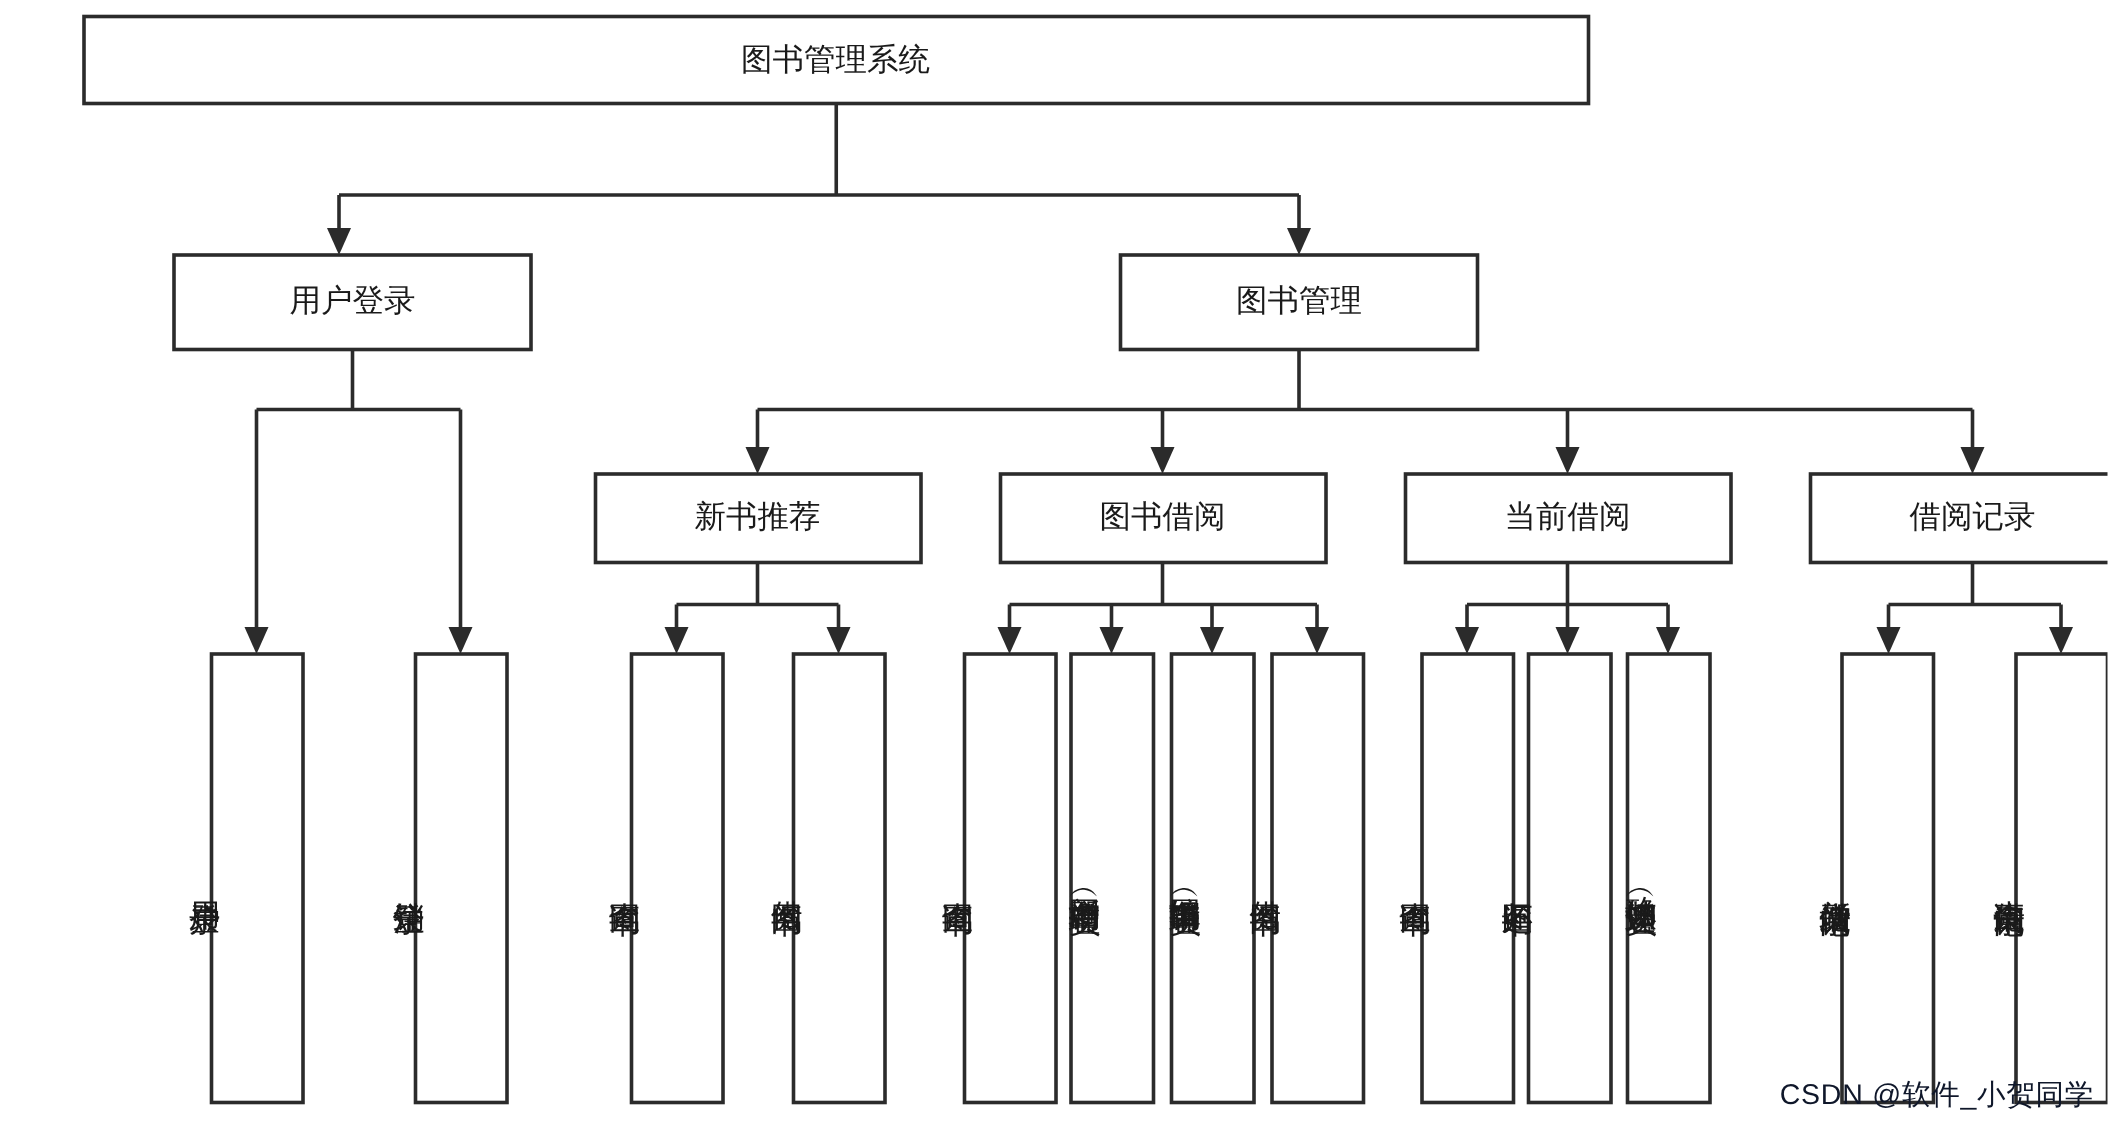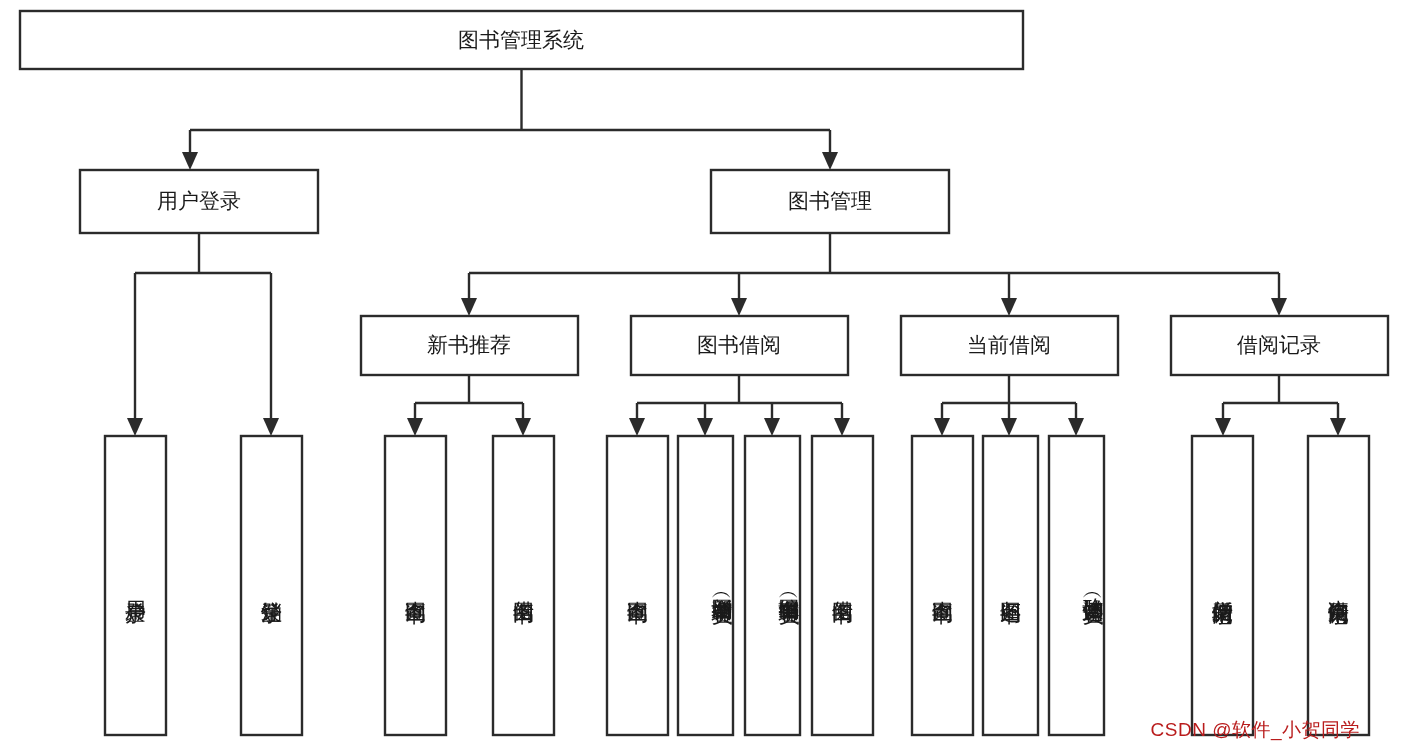--- a/index.html
+++ b/index.html
@@ -13,20 +13,21 @@
     font-family: "Liberation Sans", "DejaVu Sans", sans-serif;
     position: relative;
     overflow: hidden;
   }
   #diagram-root {
     position: absolute;
     left: 0;
     top: 0;
     width: 1368px;
     height: 747px;
+    padding-left: 36px;
   }
   svg.tree {
     display: block;
     width: 1405px;
     height: 747px;
   }
   .node-box {
     fill: #ffffff;
     stroke: #2b2b2b;
     stroke-width: 2.4;
@@ -68,21 +69,21 @@
     letter-spacing: 1px;
     text-align: center;
     pointer-events: none;
   }
   .watermark {
     position: absolute;
     right: 8px;
     bottom: 4px;
     font-family: "Liberation Sans", "DejaVu Sans", sans-serif;
     font-size: 19px;
-    color: #b91c1c;
+    color: #0f172a;
     letter-spacing: 0.5px;
     white-space: nowrap;
   }
 </style>
 </head>
 <body>
 
 <div id="diagram-root">
 
   <svg class="tree" viewBox="0 0 1405 747" xmlns="http://www.w3.org/2000/svg">

